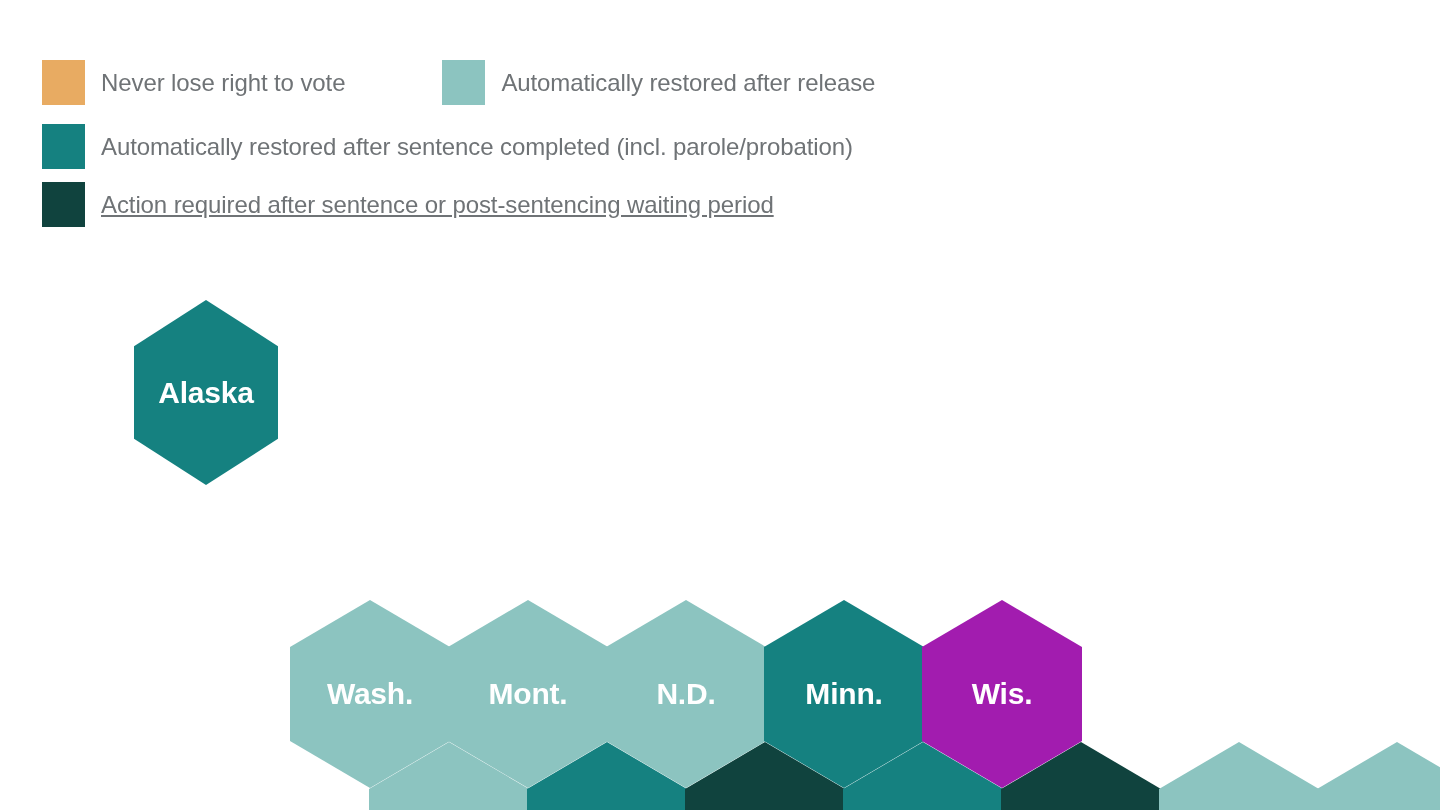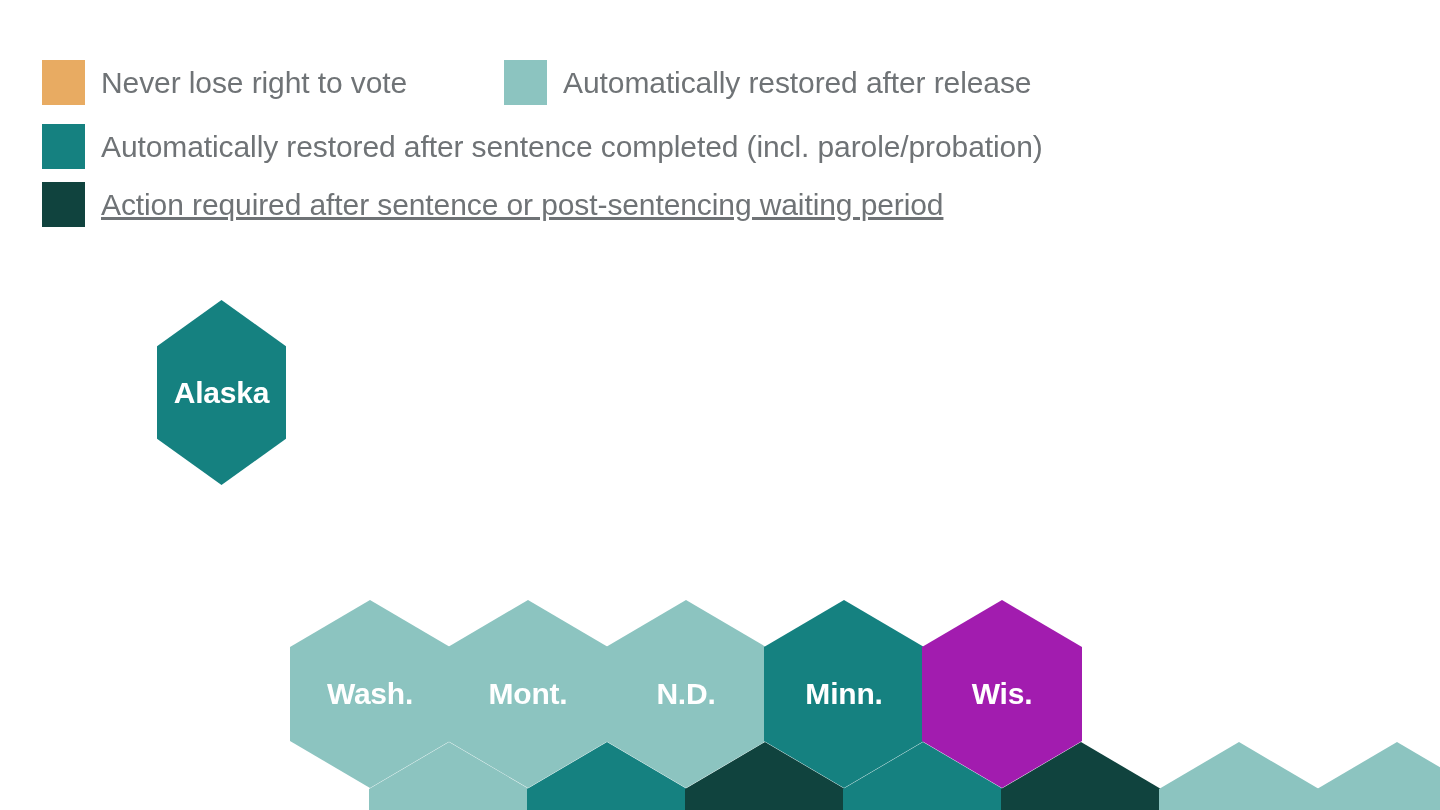--- a/index.html
+++ b/index.html
@@ -13,21 +13,21 @@
   #stage{position:absolute;left:0;top:0;width:1440px;height:810px;overflow:hidden;}
 
   
   #legend{position:absolute;left:0;top:0;width:1440px;}
   .legend-row{position:absolute;display:flex;align-items:center;}
   .legend-item{display:flex;align-items:center;}
   .swatch{
     width:43px;height:45px;display:block;flex:0 0 auto;
   }
   .legend-label{
-    font-size:30px;
+    font-size:24px;
     color:#6f7376;
     line-height:1;
     white-space:nowrap;
     margin-left:16px;
     letter-spacing:-0.1px;
   }
   #legend-row-1{left:42px;top:60px;}
   #legend-row-1 .legend-item + .legend-item{margin-left:50px;padding-left:47px;}
   #legend-row-2{left:42px;top:124px;align-items:center;}
   #legend-row-3{left:42px;top:182px;}
@@ -43,21 +43,21 @@
   }
   .hex-label{
     color:#ffffff;
     font-size:30px;
     font-weight:bold;
     line-height:1;
     white-space:nowrap;
     pointer-events:none;
     letter-spacing:-0.2px;
   }
-  .hex.alaska{width:129px;height:185px;margin-left:23px;}
+  .hex.alaska{width:144px;height:185px;}
   .hex.alaska .hex-label{font-size:30px;}
 </style>
 </head>
 <body>
 
 <div id="stage">
 
   <div id="legend">
 
     <div class="legend-row" id="legend-row-1">

